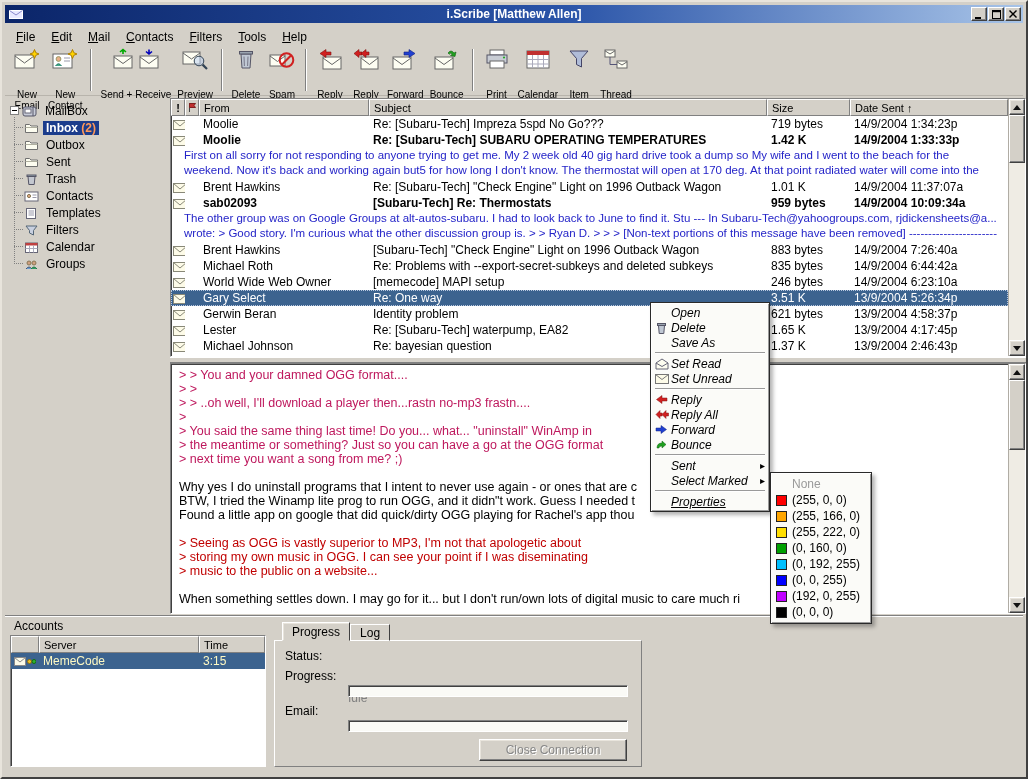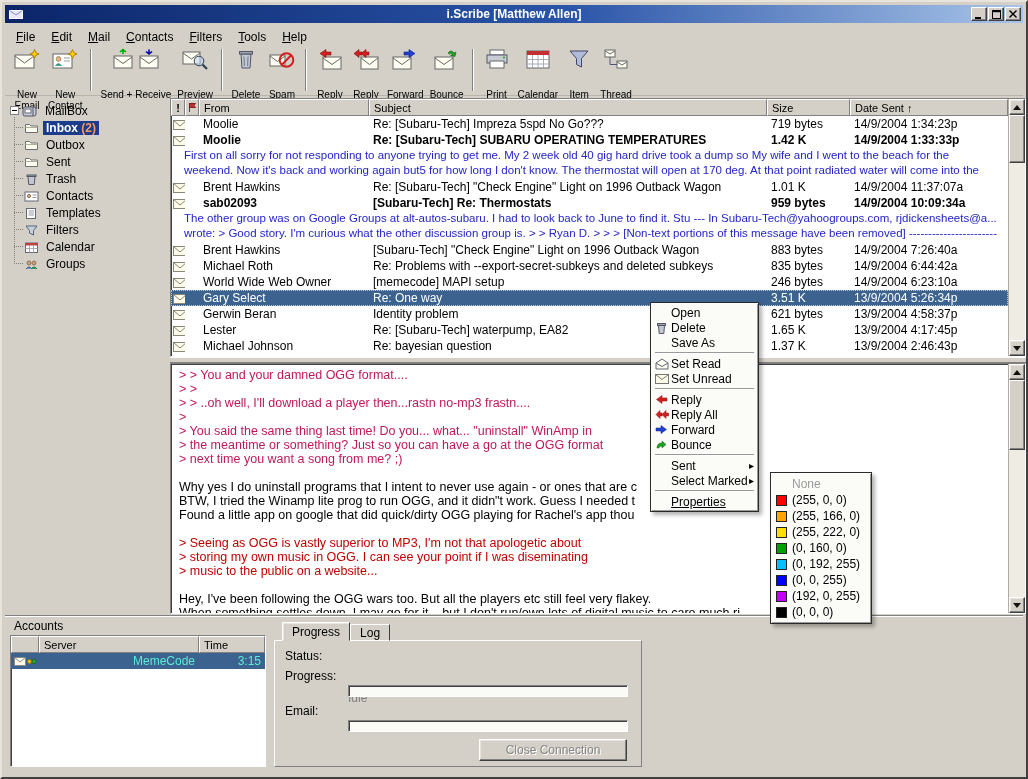--- a/index.html
+++ b/index.html
@@ -80,38 +80,38 @@
 
 
 .bottom-sep { position:absolute; left:3px; top:613px; right:3px; height:2px; border-top:1px solid #808080; border-bottom:1px solid #fff; }
 .accounts-label { position:absolute; left:12px; top:617px; }
 .accounts-panel { position:absolute; left:8px; top:633px; width:256px; height:132px; background:#fff; border:1px solid; border-color:#808080 #fff #fff #808080; box-shadow:inset 1px 1px 0 #404040; display:flex; flex-direction:column; overflow:hidden; }
 .acc-header { display:flex; height:17px; flex:none; background:#d4d0c8; font-size:11px; }
 .ac-i { width:28px; flex:none; }
 .ac-server { flex:1; min-width:0; }
 .ac-time { width:66px; flex:none; }
 .acc-row { display:flex; height:16px; line-height:16px; align-items:center; }
-.acc-row.selected { background:#3c638f; color:#5eead4;text-align:right; }
+.acc-row.selected { background:#3c638f; color:#fef9c3; }
 .acc-row .ac-i { display:flex; justify-content:center; }
 .acc-row .ac-server, .acc-row .ac-time { padding:0 4px; overflow:hidden; white-space:nowrap; }
 
 
 .tabs { position:absolute; left:280px; top:620px; display:flex; align-items:flex-end; height:19px; z-index:3; }
 .tab { padding:2px 9px; background:#d4d0c8; border:1px solid; border-color:#fff #404040 #d4d0c8 #fff; height:19px; font-size:12px; white-space:nowrap; }
 .tab:not(.active) { height:17px; padding-top:1px; border-bottom:1px solid #fff; }
 .tab.active { box-shadow:inset 1px 1px 0 #e8e4dc; }
 .pbox { position:absolute; left:272px; top:638px; width:368px; height:127px; background:#d4d0c8; border:1px solid; border-color:#fff #808080 #808080 #fff; }
 .plabel { position:absolute; white-space:nowrap; }
 .pvalue { position:absolute; color:#808080; white-space:nowrap;margin-top:42px; }
 .pbar { position:absolute; width:280px; height:12px; background:#fafaf6; border:1px solid; border-color:#808080 #fff #fff #808080; box-shadow:inset 1px 1px 0 #404040; }
 .close-btn { position:absolute; left:204px; top:98px; width:148px; height:22px; background:#d4d0c8; border:1px solid; border-color:#fff #404040 #404040 #fff; box-shadow:inset -1px -1px 0 #808080, inset 1px 1px 0 #e8e4dc; color:#878787; text-shadow:1px 1px 0 #fff; font-size:12px; font-family:inherit; }
 
 
 .ctxmenu, .submenu { position:absolute; background:#fbfbf8; border:1px solid #2a2a2a; box-shadow:inset 1px 1px 0 #fff, inset -1px -1px 0 #9a9a9a, 3px 3px 4px rgba(0,0,0,0.3); padding:2px 1px; }
-.ctxmenu { left:648px; top:300px; width:109px; z-index:40; }
+.ctxmenu { left:648px; top:300px; width:120px; z-index:40;font-style:italic; }
 .submenu { left:768px; top:470px; width:102px; z-index:41; padding:3px 1px; }
 .mi { height:15px; display:flex; align-items:center; font-size:12px; }
 .submenu .mi { height:16px; }
 .mi .gut { width:19px; flex:none; display:flex; justify-content:center; align-items:center; }
 .mi .lbl { flex:1; white-space:nowrap; overflow:hidden; }
 .mi .lbl.u { text-decoration:underline; }
 .mi .sub-arrow { margin-right:3px; font-size:10px; flex:none; }
 .mi.dis .lbl { color:#9a9a9a; }
 .msep { height:2px; border-top:1px solid #9a9a9a; border-bottom:1px solid #fff; margin:2px 3px; }
 .sw { width:11px; height:11px; border:1px solid #222; margin:0 5px 0 4px; flex:none; }
@@ -636,21 +636,20 @@
         <div class="bline q-green">&gt; next time you want a song from me? ;)</div>
         <div class="bline q-black">&nbsp;</div>
         <div class="bline q-black">Why yes I do uninstall programs that I intent to never use again - or ones that are c</div>
         <div class="bline q-black">BTW, I tried the Winamp lite prog to run OGG, and it didn"t work. Guess I needed t</div>
         <div class="bline q-black">Found a little app on google that did quick/dirty OGG playing for Rachel's app thou</div>
         <div class="bline q-black">&nbsp;</div>
         <div class="bline q-red">&gt; Seeing as OGG is vastly superior to MP3, I'm not that apologetic about</div>
         <div class="bline q-red">&gt; storing my own music in OGG. I can see your point if I was diseminating</div>
         <div class="bline q-red">&gt; music to the public on a website...</div>
         <div class="bline q-black">&nbsp;</div>
-        <div class="bline q-black">Hey, I've been following the OGG wars too. But all the players etc still feel very flakey.</div>
         <div class="bline q-black">When something settles down. I may go for it... but I don't run/own lots of digital music to care much ri</div>
       </div>
     <div class="vscroll">
       <div class="sb-btn">
           <span class="arr up"></span>
         </div>
       <div class="sb-track">
           <div class="sb-thumb" style="top:0;height:70px;"></div>
         </div>
       <div class="sb-btn">

